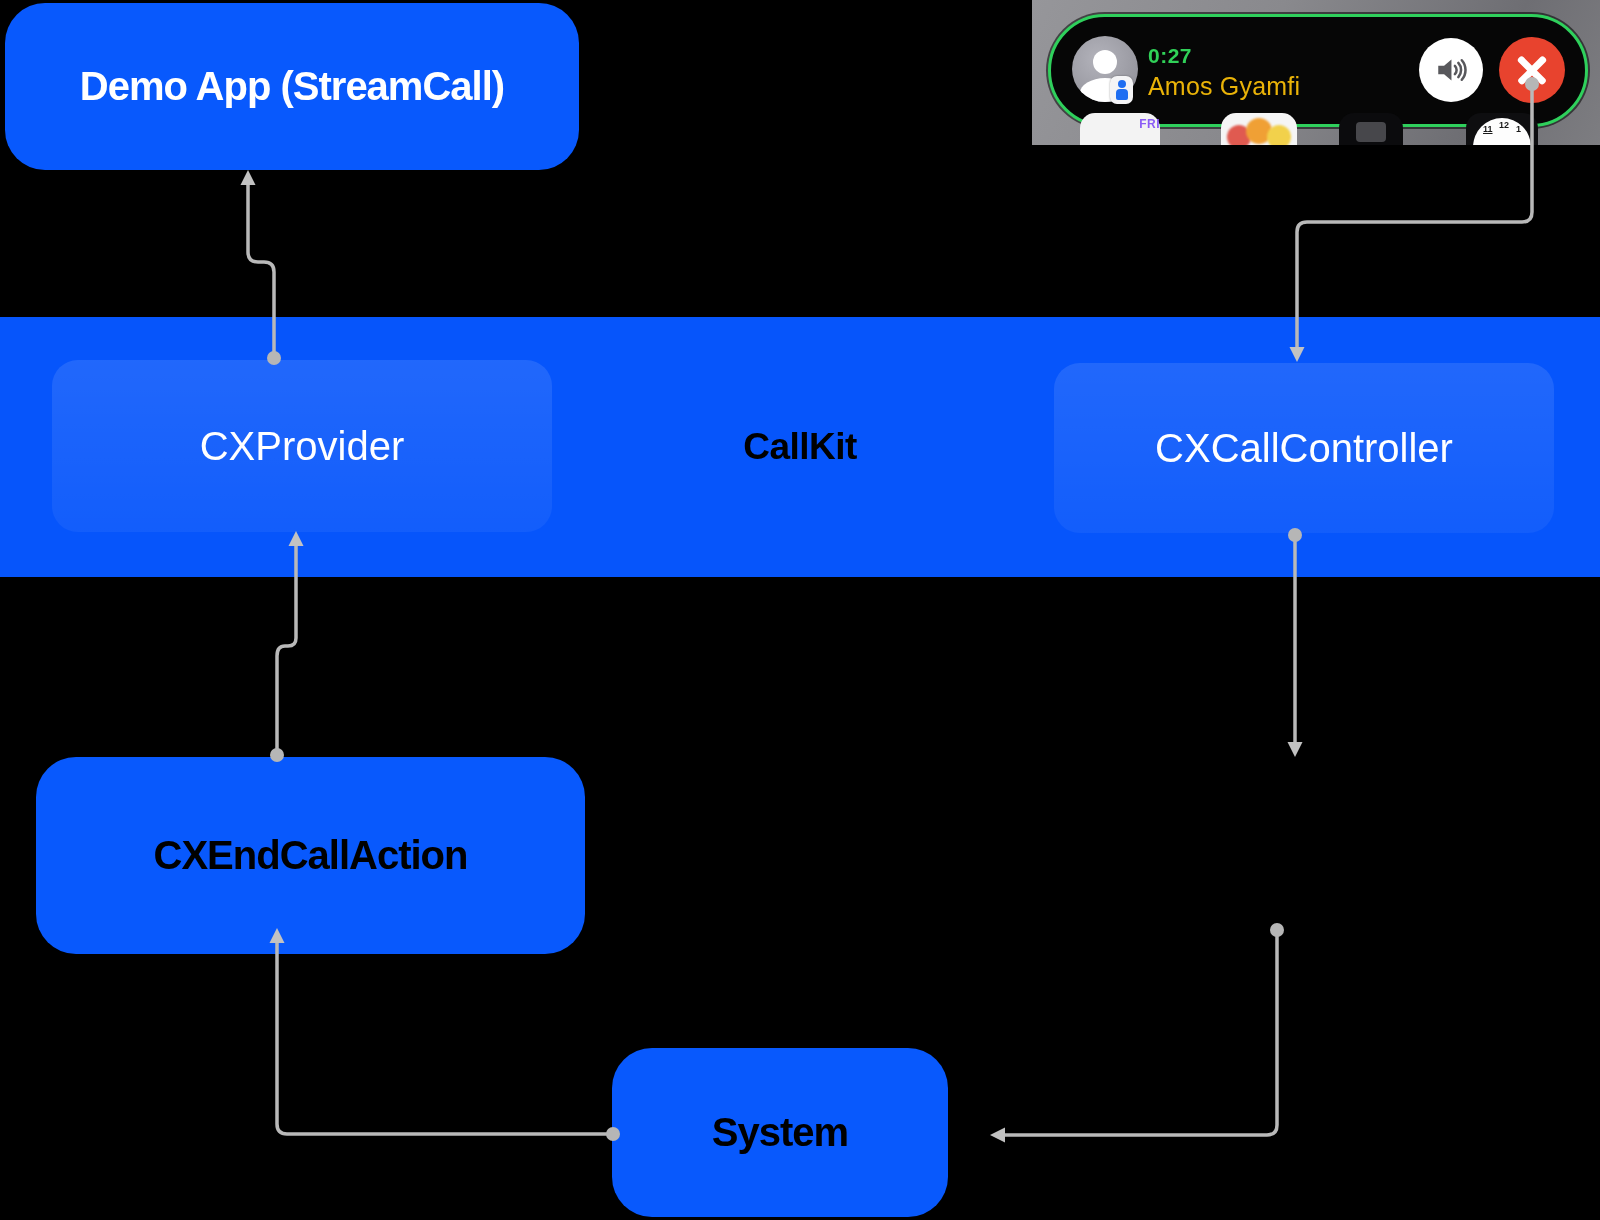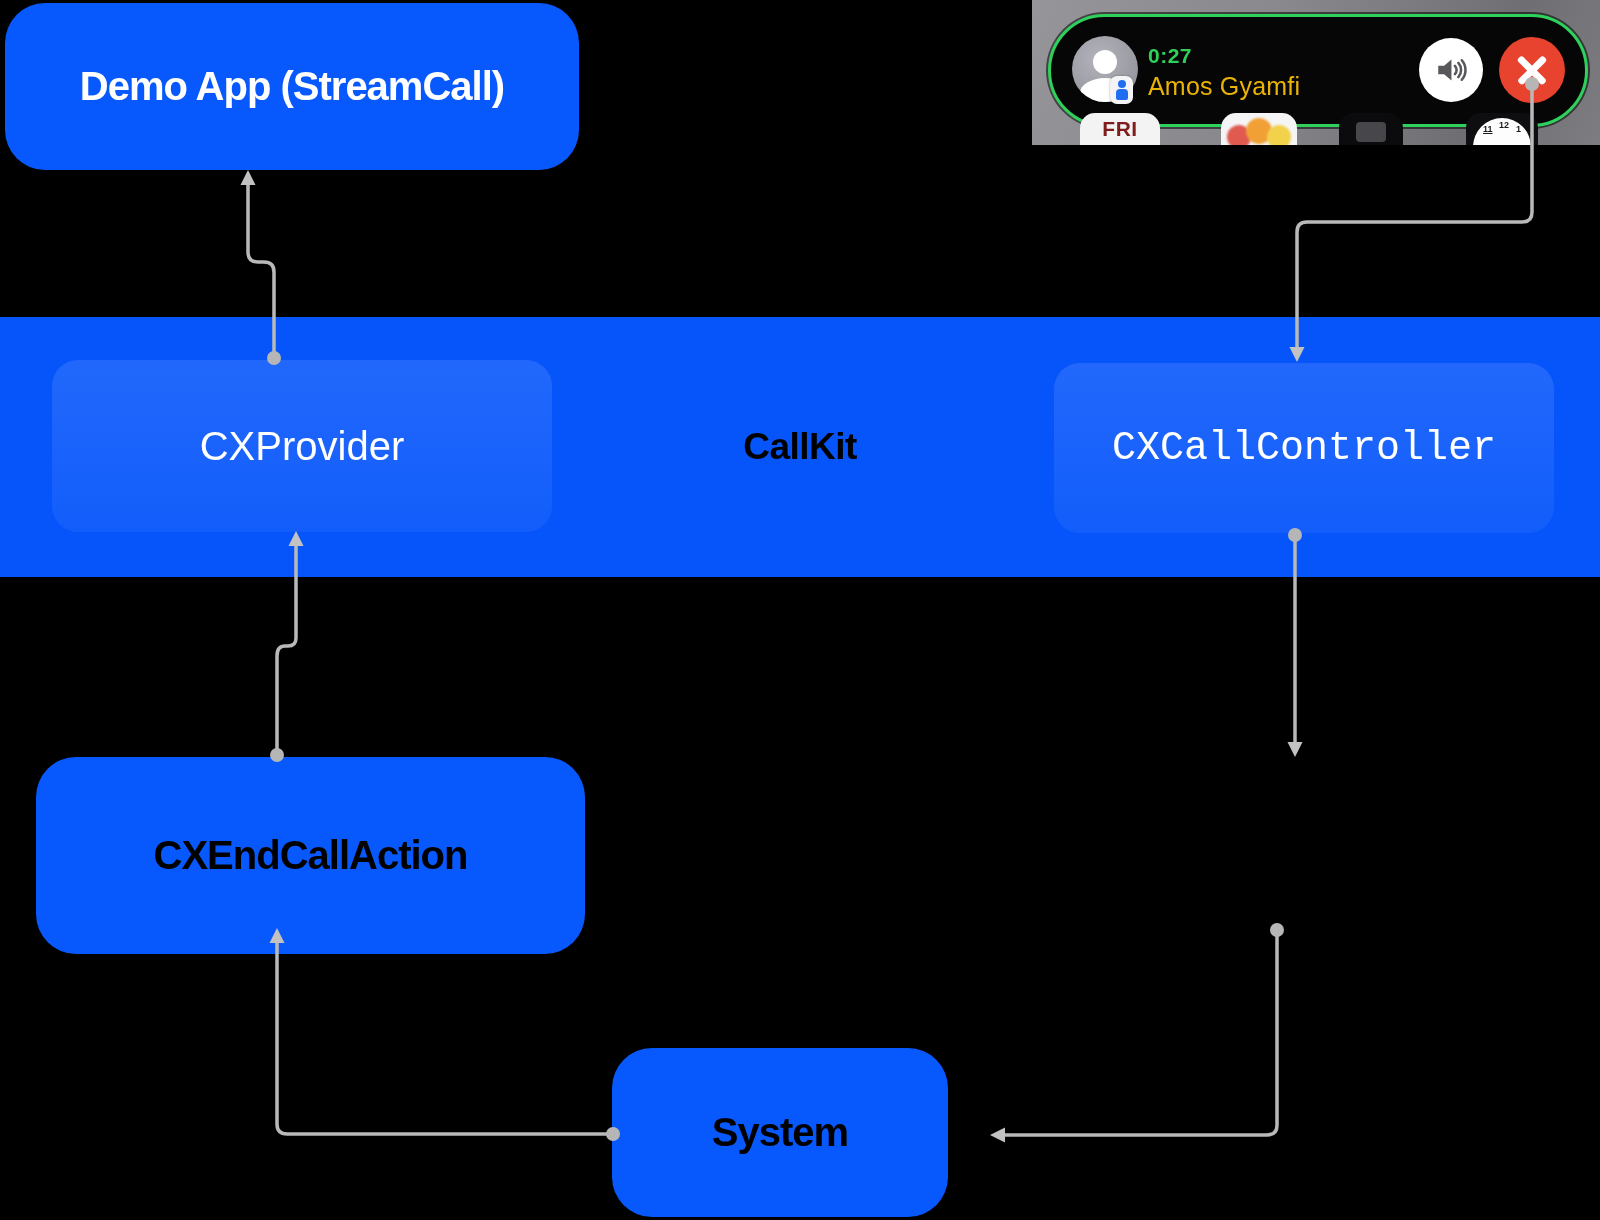--- a/index.html
+++ b/index.html
@@ -26,21 +26,21 @@
     position:absolute;left:0;top:0;width:100%;height:100%;
     display:flex;align-items:center;justify-content:center;
     font-weight:700;font-size:37px;color:#000;letter-spacing:-0.5px;
   }
   .inner-node{
     position:absolute;display:flex;align-items:center;justify-content:center;
     background:linear-gradient(180deg,rgba(255,255,255,0.11),rgba(255,255,255,0.05));
     border-radius:26px;
   }
   #cxprovider{left:52px;top:43px;width:500px;height:172px;text-align:center;}
-  #cxcallcontroller{left:1054px;top:46px;width:500px;height:170px;font-family:Liberation Mono, monospace;}
+  #cxcallcontroller{left:1054px;top:46px;width:500px;height:170px;}
   .inner-node .lbl{font-size:40px;}
 
   #cxendcallaction{left:4px;top:757px;width:549px;height:197px;margin-left:32px;}
   #cxendcallaction .lbl{font-size:40px;}
   #cxtransaction{left:962px;top:755px;width:628px;height:172px;}
   #cxtransaction .lbl{font-size:37px;letter-spacing:-1.5px;}
   #system{left:612px;top:1048px;width:336px;height:169px;}
   #system .lbl{font-size:40px;}
 
   
@@ -76,21 +76,21 @@
   #speaker-btn{left:368px;top:21px;width:64px;height:64px;background:#fff;
     display:flex;align-items:center;justify-content:center;}
   #end-btn{left:448px;top:20px;width:66px;height:66px;background:#e8432e;}
   #end-btn .xbar{position:absolute;left:15px;top:30px;width:36px;height:6.5px;border-radius:3px;background:#fff;}
   #end-btn .x1{transform:rotate(45deg);}
   #end-btn .x2{transform:rotate(-45deg);}
 
   
   .appicon{position:absolute;top:113px;height:62px;border-radius:15px;}
   #icon-calendar{left:48px;width:80px;background:#f3f3f3;text-align:center;}
-  #icon-calendar .fri{margin-top:4px;font-size:21px;font-weight:700;color:#7f1d1d;letter-spacing:0.5px;}
+  #icon-calendar .fri{margin-top:4px;font-size:12px;font-weight:700;color:#8b5cf6;letter-spacing:0.5px;text-align:right;}
   #icon-photos{left:189px;width:76px;background:#f5f5f5;overflow:hidden;}
   #icon-photos i{position:absolute;border-radius:50%;filter:blur(1px);}
   #icon-photos .c-red{left:6px;top:12px;width:24px;height:24px;background:#e05a50;}
   #icon-photos .c-org{left:25px;top:5px;width:26px;height:26px;background:#f0a035;}
   #icon-photos .c-yel{left:46px;top:12px;width:24px;height:24px;background:#f2d14b;}
   #icon-dark{left:307px;width:64px;background:#0b0b0d;}
   #icon-dark .slab{margin:9px auto 0 auto;width:30px;height:20px;border-radius:4px;background:#47474b;}
   #icon-clock{left:434px;width:72px;background:#0e0e10;}
   #icon-clock .face{position:relative;margin:5px auto 0 auto;width:58px;height:58px;border-radius:50%;background:#fdfdfd;}
   #icon-clock .n{position:absolute;font-size:9px;font-weight:700;color:#1a1a1a;}

